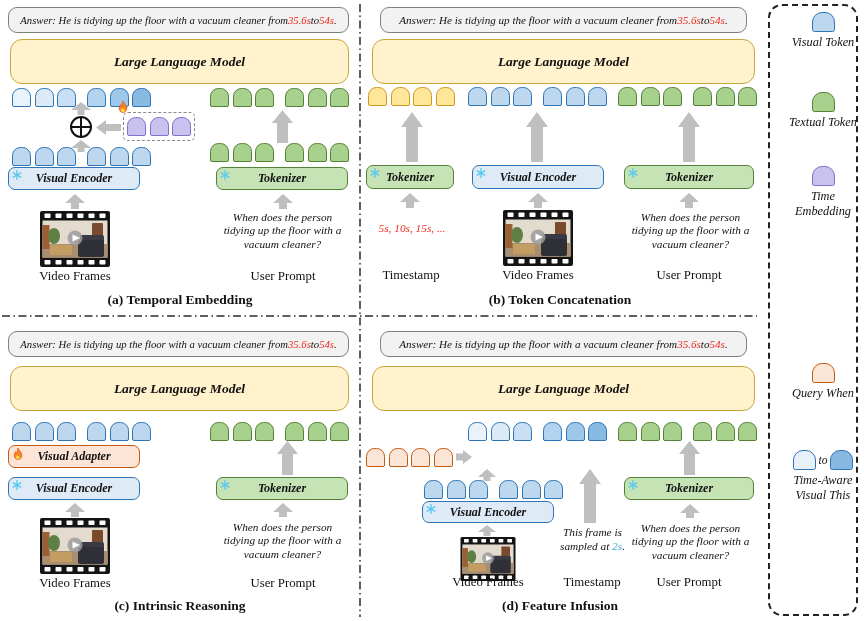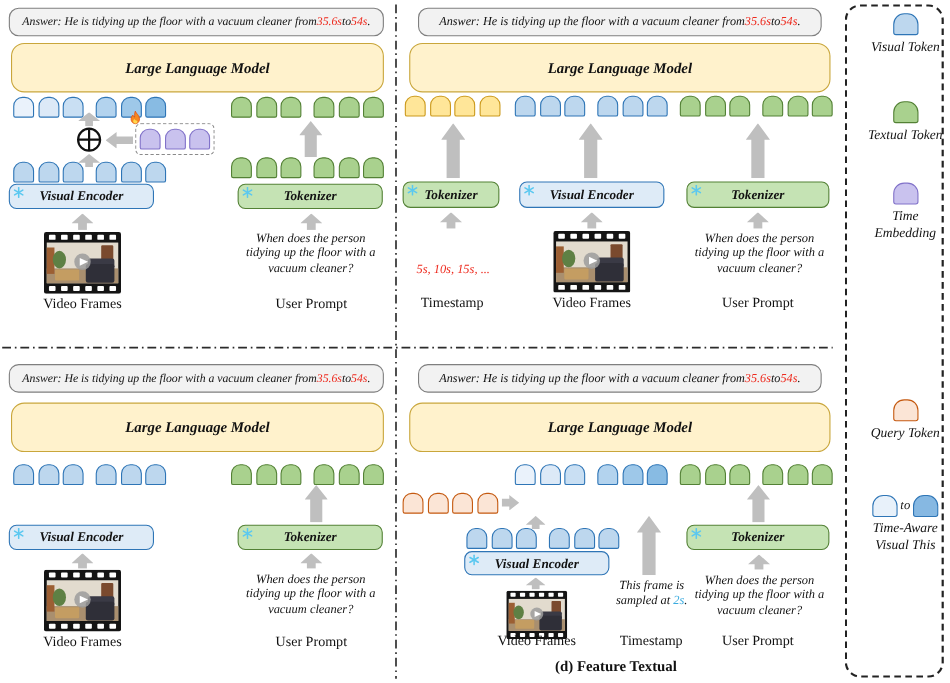--- a/index.html
+++ b/index.html
@@ -215,20 +215,21 @@
     <circle cx="35" cy="27" r="7.5" fill="#9c9c9c" opacity="0.85"></circle>
     <path d="M32.5 23.5 L40 27 L32.5 30.5 Z" fill="#ffffff"></path>
   </svg>
 </div>
     <div class="question" style="left:210px;top:211px;width:145px">When does the person
 tidying up the floor with a
 vacuum cleaner?</div>
 
     <div class="io-label" style="left:25px;top:269px;width:100px">Video Frames</div>
     <div class="io-label" style="left:233px;top:269px;width:100px">User Prompt</div>
+    <div class="caption" style="left:0;top:292px;width:360px">(a) Temporal Embedding</div>
   </div>
 
   <div class="panel" style="left:360px;top:0;width:400px;height:316px">
     <div class="answer lg" style="left:20px;top:7px;width:367px;height:26px">
       <span>Answer: He is tidying up the floor with a vacuum cleaner from </span>
         <span class="red">35.6s</span>
         <span> to </span>
         <span class="red">54s</span>
         <span>.</span>
     </div>
@@ -307,21 +308,21 @@
     </g>
   </svg>
 </span>
       <span>Tokenizer</span>
     </div>
 
     <div class="arrow up" style="left:40px;top:193px;width:20px;height:15px;--head:9px;--sw:4px"></div>
     <div class="arrow up" style="left:168px;top:193px;width:20px;height:15px;--head:9px;--sw:4px"></div>
     <div class="arrow up" style="left:319px;top:193px;width:20px;height:15px;--head:9px;--sw:4px"></div>
 
-    <div class="note-red" style="left:2px;top:239px;width:100px">5s, 10s, 15s, ...</div>
+    <div class="note-red" style="left:2px;top:222px;width:100px">5s, 10s, 15s, ...</div>
     <div class="video-slot" style="left:143px;top:210px;width:70px;height:56px">
   <svg viewBox="0 0 70 56">
     <rect x="0" y="0" width="70" height="56" rx="2" fill="#141414"></rect>
     <g fill="#ffffff">
       <rect x="4.5" y="2.5" width="6" height="4.5" rx="0.8"></rect>
             <rect x="15.5" y="2.5" width="6" height="4.5" rx="0.8"></rect>
       <rect x="26.5" y="2.5" width="6" height="4.5" rx="0.8"></rect>
             <rect x="37.5" y="2.5" width="6" height="4.5" rx="0.8"></rect>
       <rect x="48.5" y="2.5" width="6" height="4.5" rx="0.8"></rect>
             <rect x="59.5" y="2.5" width="6" height="4.5" rx="0.8"></rect>
@@ -344,20 +345,21 @@
     <path d="M32.5 23.5 L40 27 L32.5 30.5 Z" fill="#ffffff"></path>
   </svg>
 </div>
     <div class="question" style="left:258px;top:211px;width:145px">When does the person
 tidying up the floor with a
 vacuum cleaner?</div>
 
     <div class="io-label" style="left:1px;top:268px;width:100px">Timestamp</div>
     <div class="io-label" style="left:128px;top:268px;width:100px">Video Frames</div>
     <div class="io-label" style="left:279px;top:268px;width:100px">User Prompt</div>
+    <div class="caption" style="left:4px;top:292px;width:392px">(b) Token Concatenation</div>
   </div>
 
   <div class="panel" style="left:0;top:316px;width:360px;height:305px">
     <div class="answer sm" style="left:8px;top:15px;width:341px;height:26px">
       <span>Answer: He is tidying up the floor with a vacuum cleaner from </span>
         <span class="red">35.6s</span>
         <span> to </span>
         <span class="red">54s</span>
         <span>.</span>
     </div>
@@ -383,20 +385,29 @@
           <div class="tok tok-textual"></div>
           <div class="tok tok-textual"></div>
         </div>
         <div class="tok-grp">
           <div class="tok tok-textual"></div>
           <div class="tok tok-textual"></div>
           <div class="tok tok-textual"></div>
         </div>
       </div>
 
+    <div class="module ada" style="left:8px;top:129px;width:132px;height:23px">
+      <span class="corner-ic flame-slot" style="top:1px">
+  <svg width="12" height="14" viewBox="0 0 14 16">
+    <path d="M7 1C8 4 11.5 5.5 11.5 9.5c0 2.8-2 4.9-4.5 4.9S2.5 12.3 2.5 9.5c0-1.8.9-3.1 1.9-4.3.4 1 .9 1.7 1.9 2.2C6.2 5.3 6.2 3 7 1z" fill="#F6881F" stroke="#E04E12" stroke-width="0.8"></path>
+    <path d="M7 14.1c-1.3 0-2.3-1-2.3-2.3 0-1 .7-1.8 1.2-2.5.5 1.5 3.4 1.6 3.4 2.6 0 1.2-1 2.2-2.3 2.2z" fill="#FFD84D"></path>
+  </svg>
+</span>
+      <span>Visual Adapter</span>
+    </div>
     <div class="module enc" style="left:8px;top:161px;width:132px;height:23px">
       <span class="corner-ic snow-slot">
   <svg width="10" height="10" viewBox="0 0 12 12">
     <g stroke="#5BC8F0" stroke-width="1.7" stroke-linecap="round">
       <line x1="6" y1="0.8" x2="6" y2="11.2"></line>
       <line x1="1.5" y1="3.4" x2="10.5" y2="8.6"></line>
       <line x1="10.5" y1="3.4" x2="1.5" y2="8.6"></line>
     </g>
   </svg>
 </span>
@@ -446,20 +457,21 @@
 </span>
       <span>Tokenizer</span>
     </div>
     <div class="arrow up" style="left:273px;top:187px;width:20px;height:14px;--head:9px;--sw:4px"></div>
     <div class="question" style="left:210px;top:205px;width:145px">When does the person
 tidying up the floor with a
 vacuum cleaner?</div>
 
     <div class="io-label" style="left:25px;top:260px;width:100px">Video Frames</div>
     <div class="io-label" style="left:233px;top:260px;width:100px">User Prompt</div>
+    <div class="caption" style="left:0;top:282px;width:360px">(c) Intrinsic Reasoning</div>
   </div>
 
   <div class="panel" style="left:360px;top:316px;width:400px;height:305px">
     <div class="answer lg" style="left:20px;top:15px;width:367px;height:26px">
       <span>Answer: He is tidying up the floor with a vacuum cleaner from </span>
         <span class="red">35.6s</span>
         <span> to </span>
         <span class="red">54s</span>
         <span>.</span>
     </div>
@@ -579,40 +591,40 @@
       <span>Tokenizer</span>
     </div>
     <div class="arrow up" style="left:320px;top:188px;width:20px;height:14px;--head:9px;--sw:4px"></div>
     <div class="question" style="left:258px;top:206px;width:145px">When does the person
 tidying up the floor with a
 vacuum cleaner?</div>
 
     <div class="io-label" style="left:78px;top:259px;width:100px">Video Frames</div>
     <div class="io-label" style="left:182px;top:259px;width:100px">Timestamp</div>
     <div class="io-label" style="left:279px;top:259px;width:100px">User Prompt</div>
-    <div class="caption" style="left:4px;top:282px;width:392px">(d) Feature Textual</div>
+    <div class="caption" style="left:4px;top:282px;width:392px">(d) Feature Infusion</div>
   </div>
 
   <div class="legend" style="left:768px;top:4px;width:90px;height:612px">
     <div class="leg-item" style="top:6px">
       <div class="leg-tok" style="background:var(--visual-fill);border-color:var(--visual-border)"></div>
       <div class="leg-label">Visual Token</div>
     </div>
     <div class="leg-item" style="top:86px">
       <div class="leg-tok" style="background:var(--textual-fill);border-color:var(--textual-border)"></div>
       <div class="leg-label">Textual Token</div>
     </div>
     <div class="leg-item" style="top:160px">
       <div class="leg-tok" style="background:var(--time-embedding-fill);border-color:var(--time-embedding-border)"></div>
       <div class="leg-label">Time
 Embedding</div>
     </div>
     <div class="leg-item" style="top:357px">
       <div class="leg-tok" style="background:var(--query-fill);border-color:var(--query-border)"></div>
-      <div class="leg-label">Query Token</div>
+      <div class="leg-label">Query When</div>
     </div>
     <div class="leg-item" style="top:444px">
       <div class="leg-pair">
         <div class="leg-tok ta-light"></div>
         <span class="leg-to">to</span>
         <div class="leg-tok ta-dark"></div>
       </div>
       <div class="leg-label">Time-Aware
 Visual This</div>
     </div>

